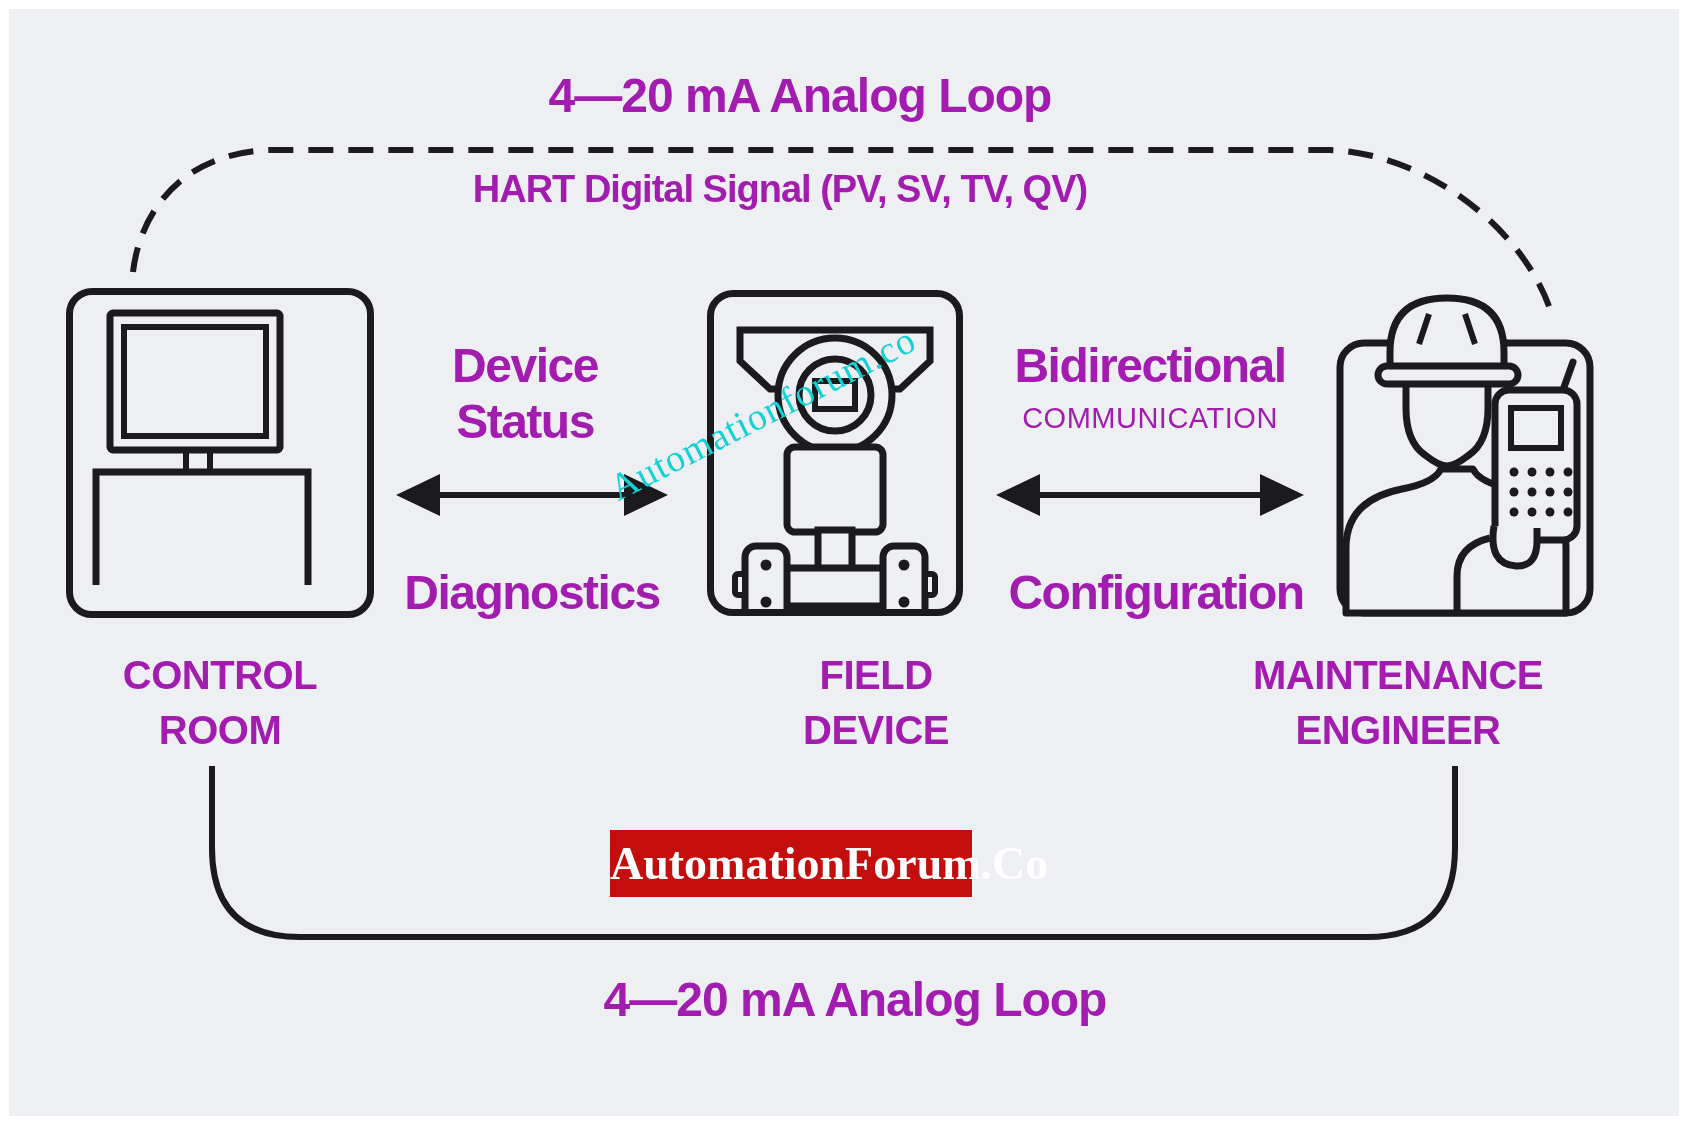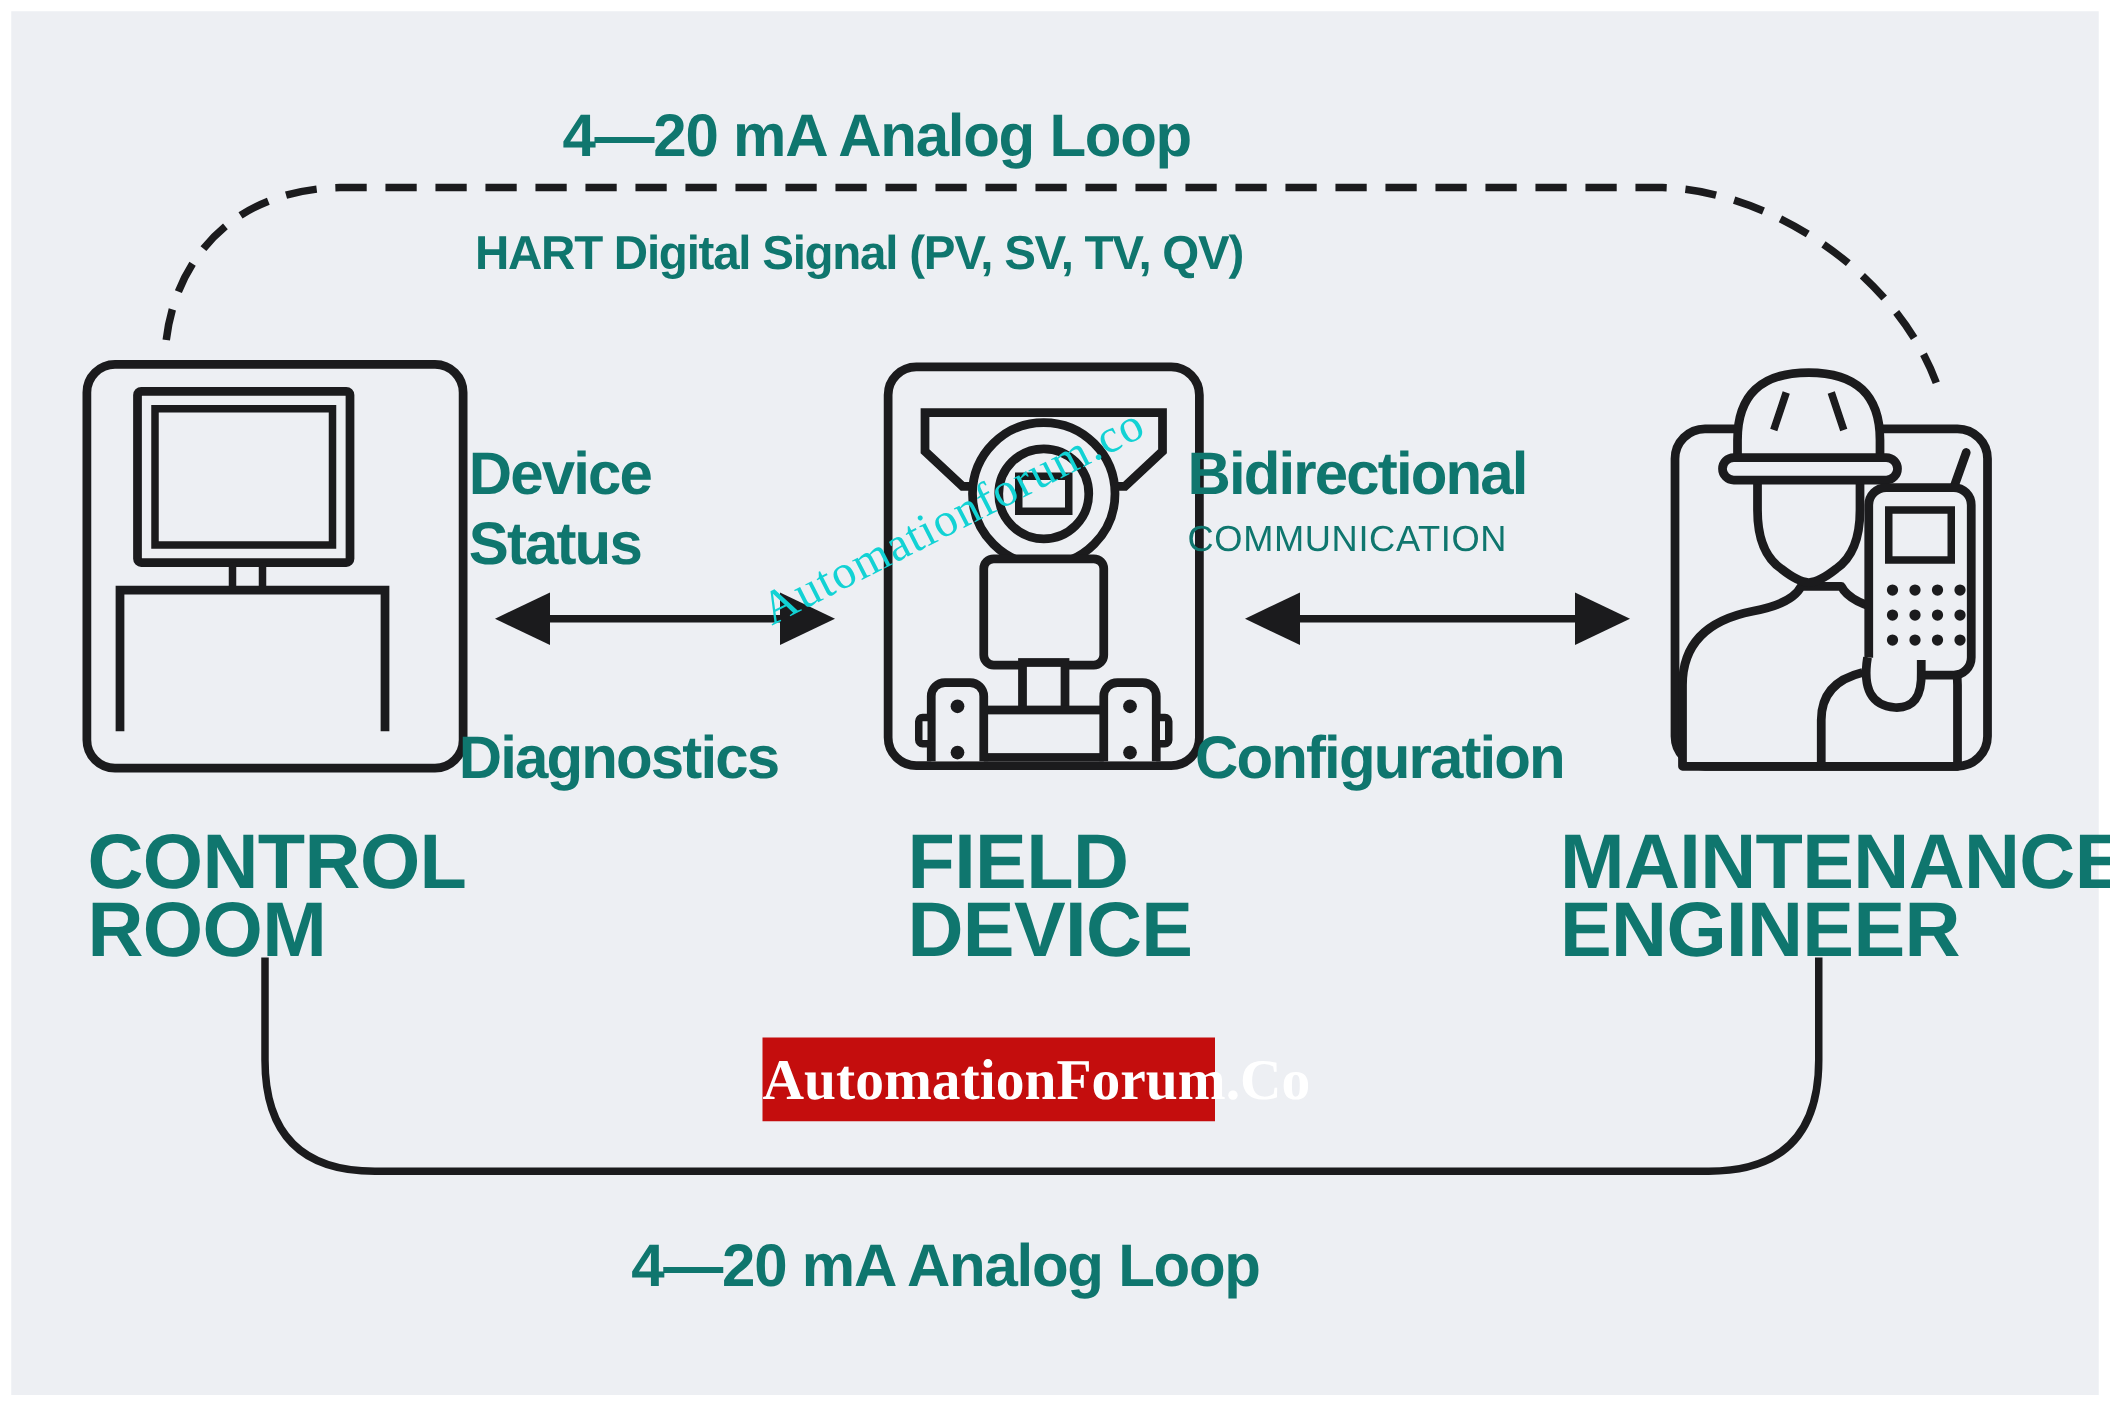--- a/index.html
+++ b/index.html
@@ -1,24 +1,24 @@
 <!DOCTYPE html>
 <html><head>
 <meta charset="utf-8">
 <style>
   html,body{margin:0;padding:0;background:#ffffff;}
   .stage{position:relative;width:1688px;height:1125px;background:#edeff3;overflow:hidden;
          font-family:"Liberation Sans",sans-serif;color:#1b1b1d;
          box-shadow:inset 0 0 0 9px #ffffff;}
-  .lbl{position:absolute;color:#0f766e;white-space:nowrap;margin-top:14px;}
+  .lbl{position:absolute;text-align:center;color:#a21caf;white-space:nowrap;}
   .loop-lbl{font-size:48px;font-weight:600;letter-spacing:-1px;}
   .hart-lbl{font-size:38px;font-weight:600;letter-spacing:-1px;}
   .mid-lbl{font-size:48px;font-weight:600;letter-spacing:-1.5px;line-height:56px;}
   .comm-lbl{font-size:29px;font-weight:400;letter-spacing:0.5px;margin-top:8px;}
-  .node-lbl{font-size:62px;font-weight:700;letter-spacing:-0.5px;line-height:55px;}
+  .node-lbl{font-size:40px;font-weight:700;letter-spacing:-0.5px;line-height:55px;}
   .node-box{position:absolute;border:7px solid #1b1b1d;border-radius:26px;background:transparent;}
   .icon-svg{position:absolute;inset:0;width:100%;height:100%;}
   .stroke{stroke:#1b1b1d;fill:none;}
   .fillbg{fill:#edeff3;stroke:#1b1b1d;}
   .watermark{position:absolute;left:612px;top:468px;transform:rotate(-27deg);transform-origin:0 50%;
              font-family:"Liberation Serif",serif;font-size:38px;letter-spacing:1px;font-weight:500;}
   .banner{position:absolute;left:610px;top:830px;width:362px;height:67px;text-align:center;
           line-height:67px;font-family:"Liberation Serif",serif;font-size:46px;font-weight:700;}
   svg{position:absolute;}
 </style>

